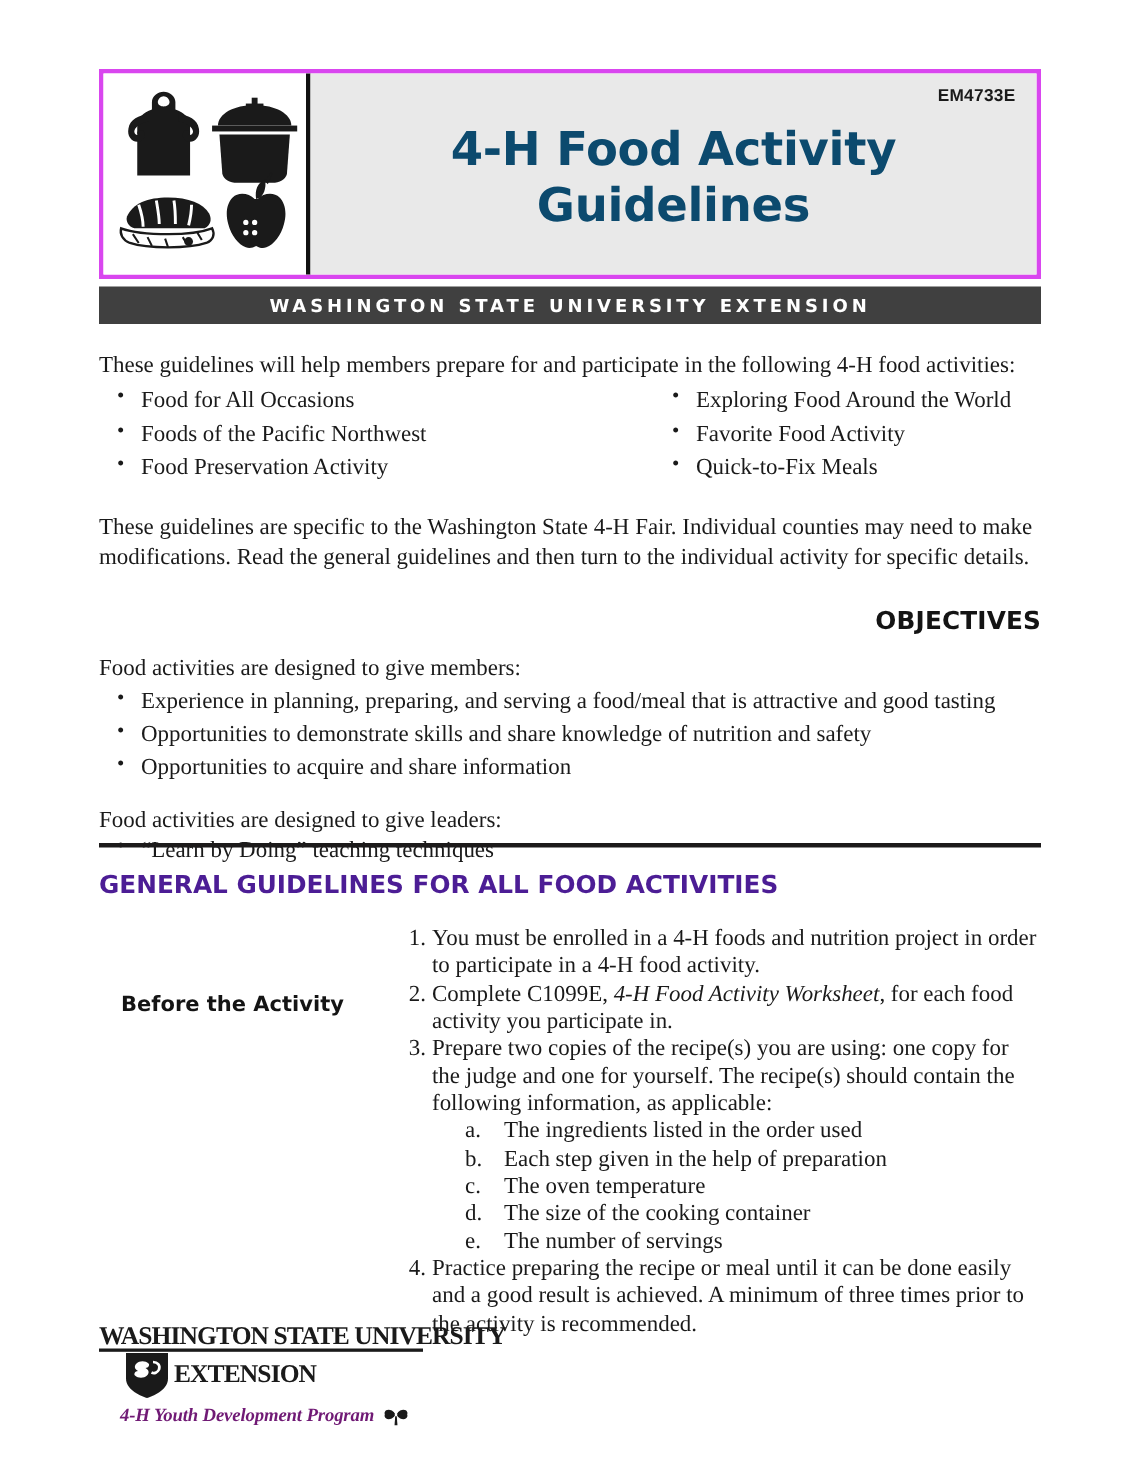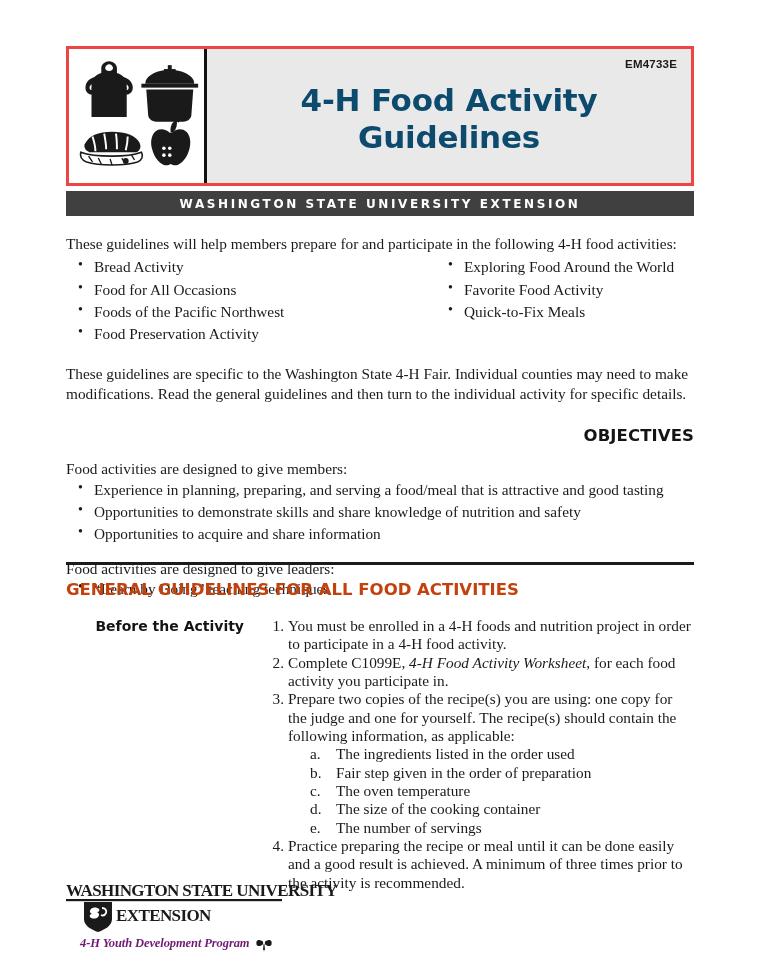--- a/index.html
+++ b/index.html
@@ -23,21 +23,21 @@
 
   
   .header {
     position: absolute;
     left: 66px;
     top: 46px;
     width: 628px;
     height: 140px;
     box-sizing: border-box;
     display: flex;
-    border: 3px solid #ef4444;
+    border: 3px solid #d946ef;
   }
   .header-art {
     width: 138px;
     flex: 0 0 138px;
     border-right: 3px solid #111111;
     background: #ffffff;
     position: relative;
     box-sizing: border-box;
   }
   .header-art svg { display: block; width: 100%; height: 100%; }
@@ -160,35 +160,36 @@
   .gg {
     position: absolute;
     left: 66px;
     top: 580px;
     width: 628px;
   }
   .gg-head {
     font-family: "DejaVu Sans", sans-serif;
     font-weight: bold;
     font-size: 16.5px;
-    color: #c2410c;
+    color: #4c1d95;
     margin: 0 0 18px 0;
   }
   .gg-row { display: flex; }
   .gg-label {
     width: 200px;
     flex: 0 0 200px;
-    text-align: right;
+    text-align: center;
     padding-right: 22px;
     box-sizing: border-box;
     font-family: "DejaVu Sans", sans-serif;
     font-weight: bold;
     font-size: 14px;
     color: #141414;
     padding-top: 1px;
+    margin-top: 44px;
   }
   .gg-list {
     flex: 1 1 auto;
     font-size: 15.3px;
     line-height: 1.2;
   }
   ol.numlist {
     list-style: none;
     margin: 0;
     padding: 0;
@@ -303,21 +304,20 @@
 
   <div class="banner">WASHINGTON STATE UNIVERSITY EXTENSION</div>
 
   <div class="content">
 
     <p class="intro-line">These guidelines will help members prepare for and participate in the following 4-H food activities:</p>
 
     <div class="two-col">
       <div class="col">
         <ul class="bullets">
-          <li>Bread Activity</li>
           <li>Food for All Occasions</li>
           <li>Foods of the Pacific Northwest</li>
           <li>Food Preservation Activity</li>
         </ul>
       </div>
       <div class="col right">
         <ul class="bullets">
           <li>Exploring Food Around the World</li>
           <li>Favorite Food Activity</li>
           <li>Quick-to-Fix Meals</li>
@@ -366,21 +366,21 @@
           <li>
             <span class="marker">3.</span>
             <span>Prepare two copies of the recipe(s) you are using: one copy for the judge and one for yourself. The recipe(s) should contain the following information, as applicable:</span>
             <ol class="alphalist">
               <li>
                 <span class="marker">a.</span>
                 <span>The ingredients listed in the order used</span>
               </li>
               <li>
                 <span class="marker">b.</span>
-                <span>Fair step given in the order of preparation</span>
+                <span>Each step given in the help of preparation</span>
               </li>
               <li>
                 <span class="marker">c.</span>
                 <span>The oven temperature</span>
               </li>
               <li>
                 <span class="marker">d.</span>
                 <span>The size of the cooking container</span>
               </li>
               <li>

